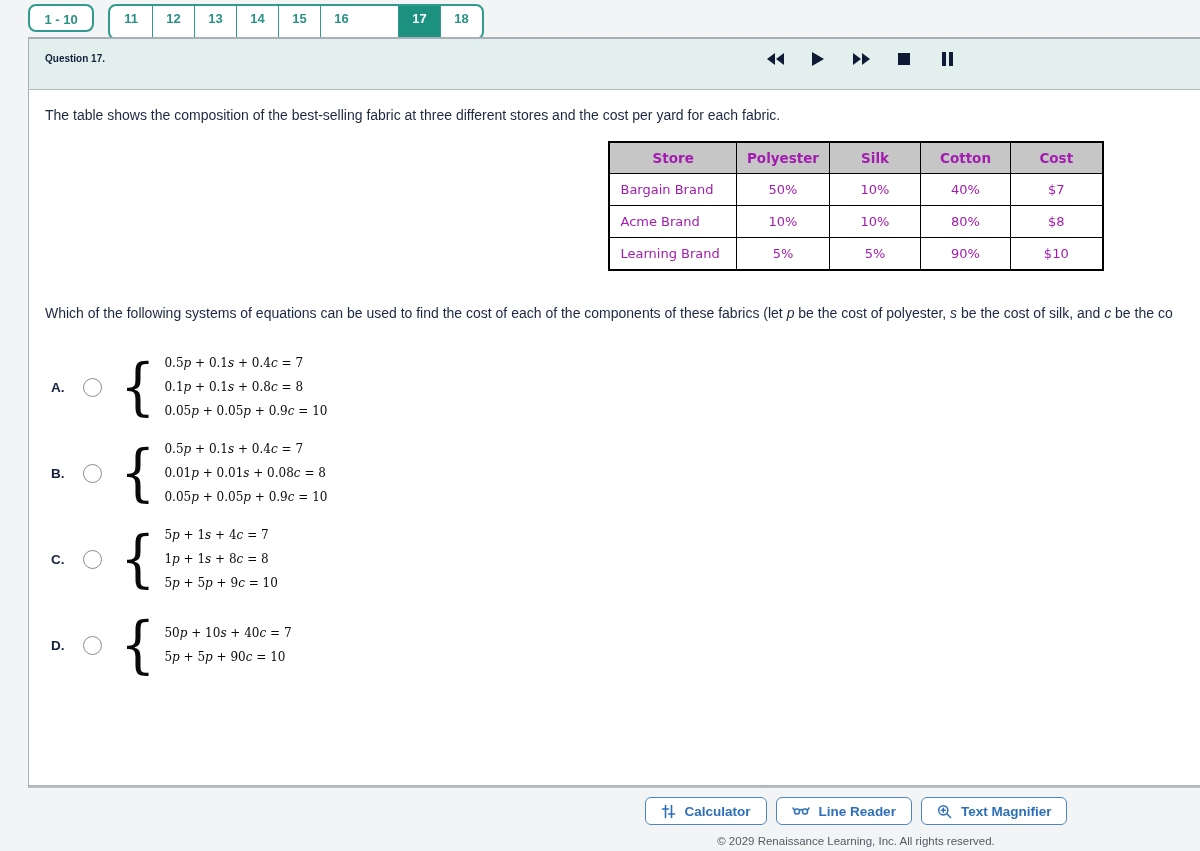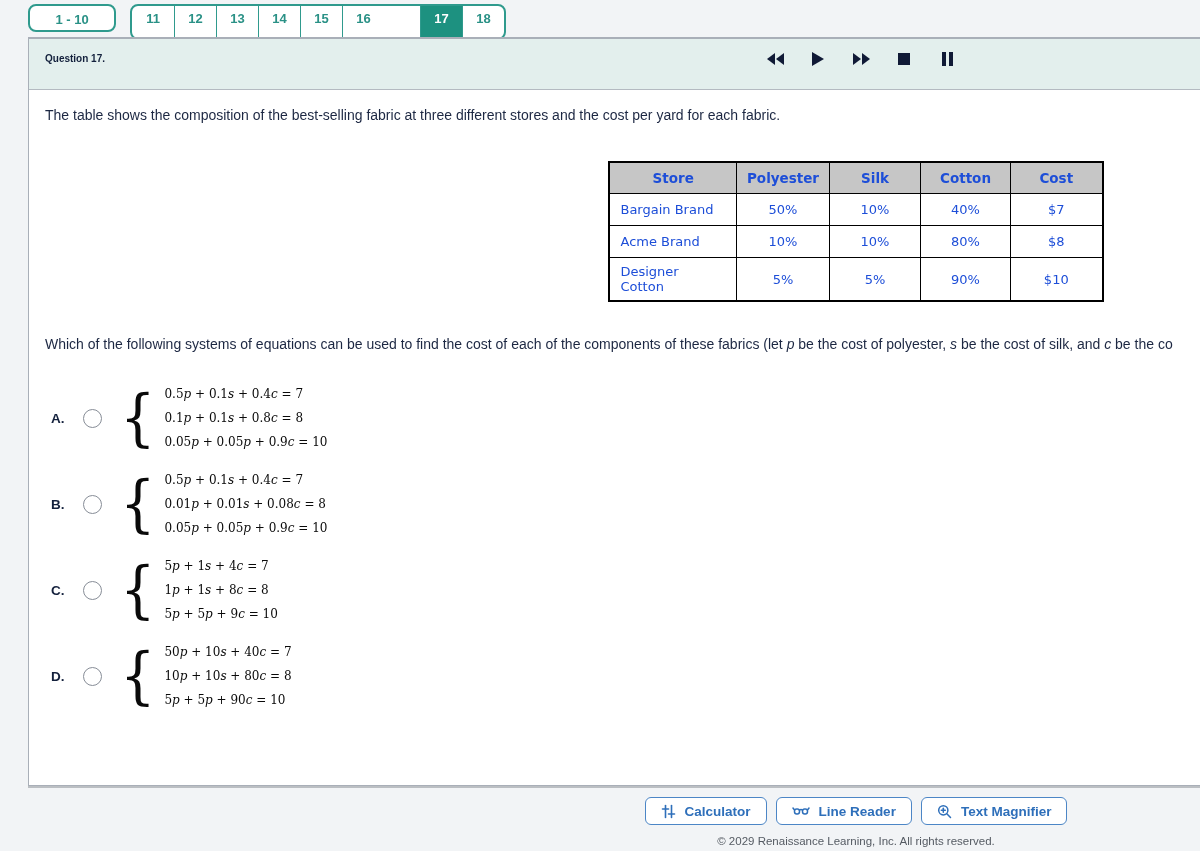--- a/index.html
+++ b/index.html
@@ -7,21 +7,21 @@
     width:1200px;height:851px;overflow:hidden;
     background:#f2f4f6;
     font-family:"Liberation Sans",sans-serif;
     color:#13203c;
   }
   .stage{position:relative;width:1690px;height:851px;}
 
   
   .tabbar{position:absolute;top:4px;left:28px;display:flex;align-items:flex-start;gap:14px;}
   .tab-single{
-    width:88px;height:28px;line-height:28px;text-align:center;
+    width:66px;height:28px;line-height:28px;text-align:center;
     background:#fff;border:2px solid #2f9a8d;border-radius:8px;
     color:#2a9186;font-weight:700;font-size:13px;cursor:pointer;box-sizing:border-box;
   }
   .tab-group{
     display:flex;background:#fff;border:2px solid #2f9a8d;border-radius:8px;
     overflow:hidden;box-sizing:border-box;height:36px;
   }
   .tab{
     width:42px;height:100%;line-height:25px;text-align:center;
     color:#2a9186;font-weight:700;font-size:13px;cursor:pointer;
@@ -46,22 +46,22 @@
     position:absolute;left:737px;top:12px;display:flex;align-items:center;gap:25px;
   }
   .media-btn{width:18px;height:16px;display:flex;align-items:center;justify-content:center;cursor:pointer;}
   .media-btn svg{display:block;}
 
   .panel-body{padding:0 16px;}
   .q-intro{margin:17px 0 0 0;font-size:14px;color:#1c2742;}
 
   
   .fabric-table{
-    border-collapse:collapse;margin:38px auto 0 auto;
-    font-family:"DejaVu Sans",sans-serif;font-size:13px;color:#1d4ed8;
+    border-collapse:collapse;margin:18px auto 0 auto;
+    font-family:"DejaVu Sans",sans-serif;font-size:13px;color:#a21caf;
     border:2px solid #000;
   }
   .fabric-table th{
     background:#c6c6c6;border:1px solid #000;font-size:13.5px;font-weight:700;
     padding:7px 10px;text-align:center;
   }
   .fabric-table td{
     border:1px solid #000;padding:6px 10px;height:19px;text-align:center;background:#fff;
   }
   .fabric-table td.store{text-align:left;}
@@ -189,21 +189,21 @@
             <td>$7</td>
           </tr>
           <tr>
             <td class="store">Acme Brand</td>
             <td>10%</td>
             <td>10%</td>
             <td>80%</td>
             <td>$8</td>
           </tr>
           <tr>
-            <td class="store">Designer Cotton</td>
+            <td class="store">Learning Brand</td>
             <td>5%</td>
             <td>5%</td>
             <td>90%</td>
             <td>$10</td>
           </tr>
         </tbody>
       </table>
 
       <p class="q-prompt">Which of the following systems of equations can be used to find the cost of each of the components of these fabrics (let <em>p</em> be the cost of polyester, <em>s</em> be the cost of silk, and <em>c</em> be the co</p>
 
@@ -248,21 +248,20 @@
           </span>
         </div>
 
         <div class="option">
           <span class="option-label">D.</span>
           <span class="radio"></span>
           <span class="system">
             <span class="brace">{</span>
             <span class="eqs">
               <span class="eq">50<em>p</em> + 10<em>s</em> + 40<em>c</em> = 7</span>
-              <span class="eq">10<em>p</em> + 10<em>s</em> + 80<em>c</em> = 8</span>
               <span class="eq">5<em>p</em> + 5<em>p</em> + 90<em>c</em> = 10</span>
             </span>
           </span>
         </div>
 
       </div>
     </div>
   </div>
 
   <div class="footer">

